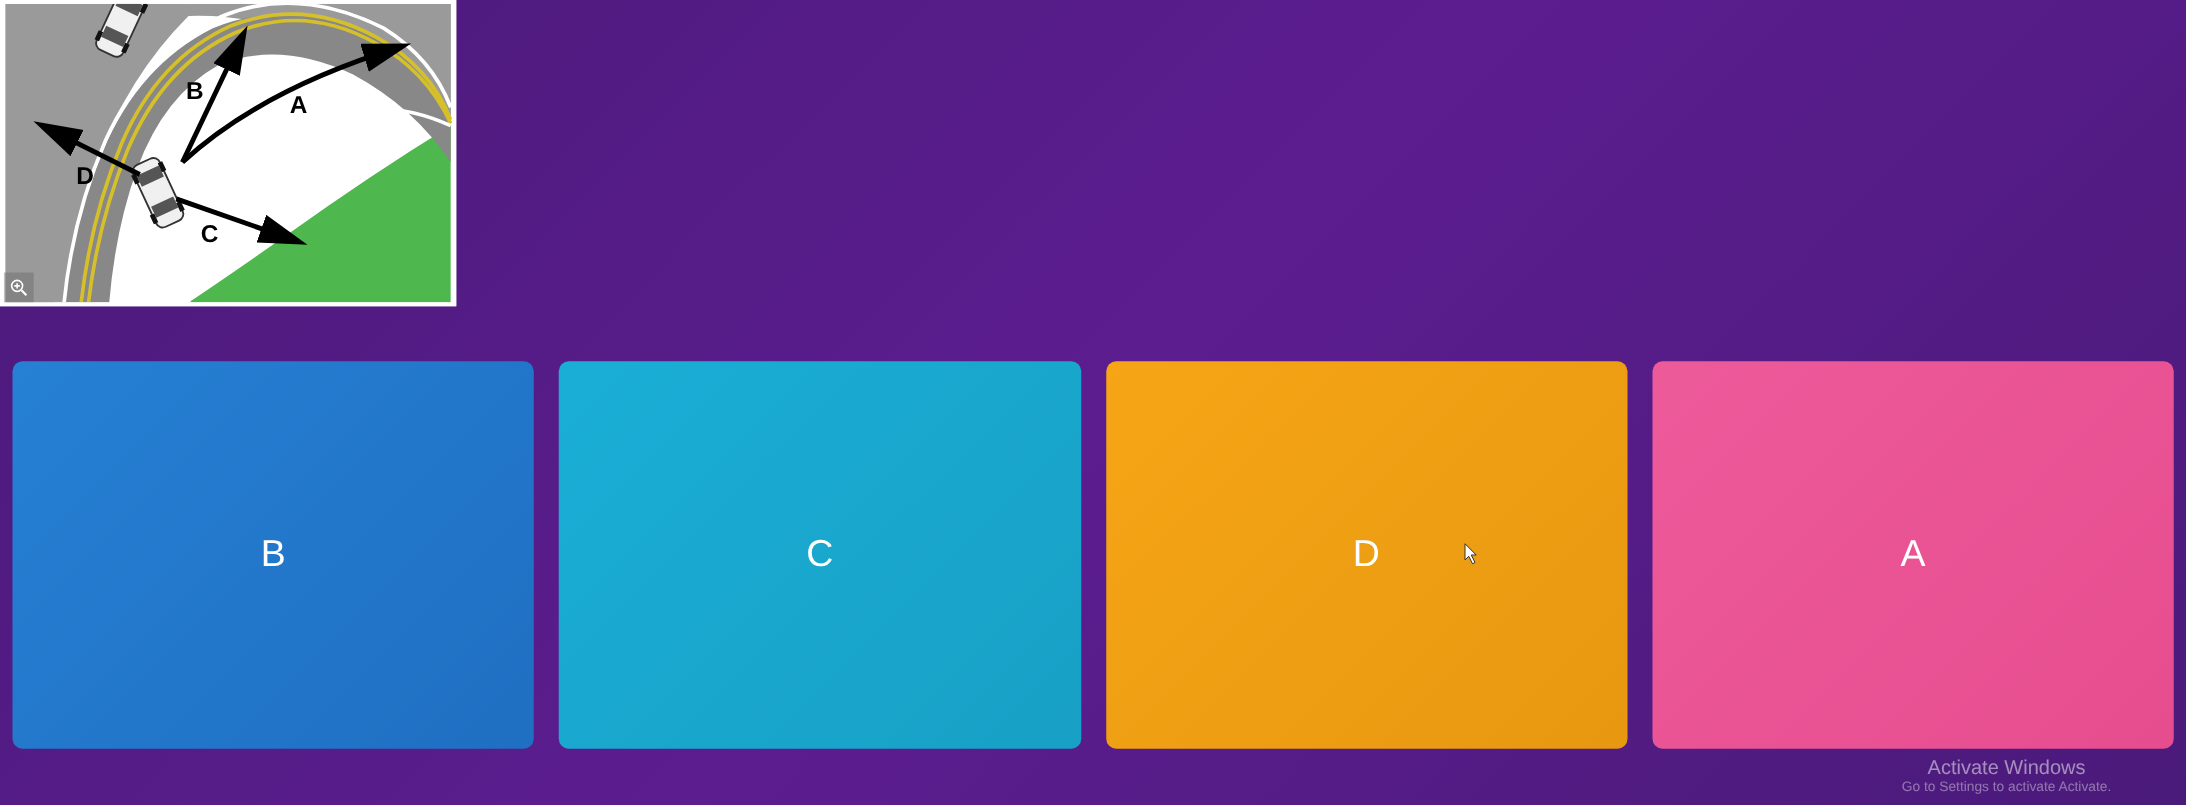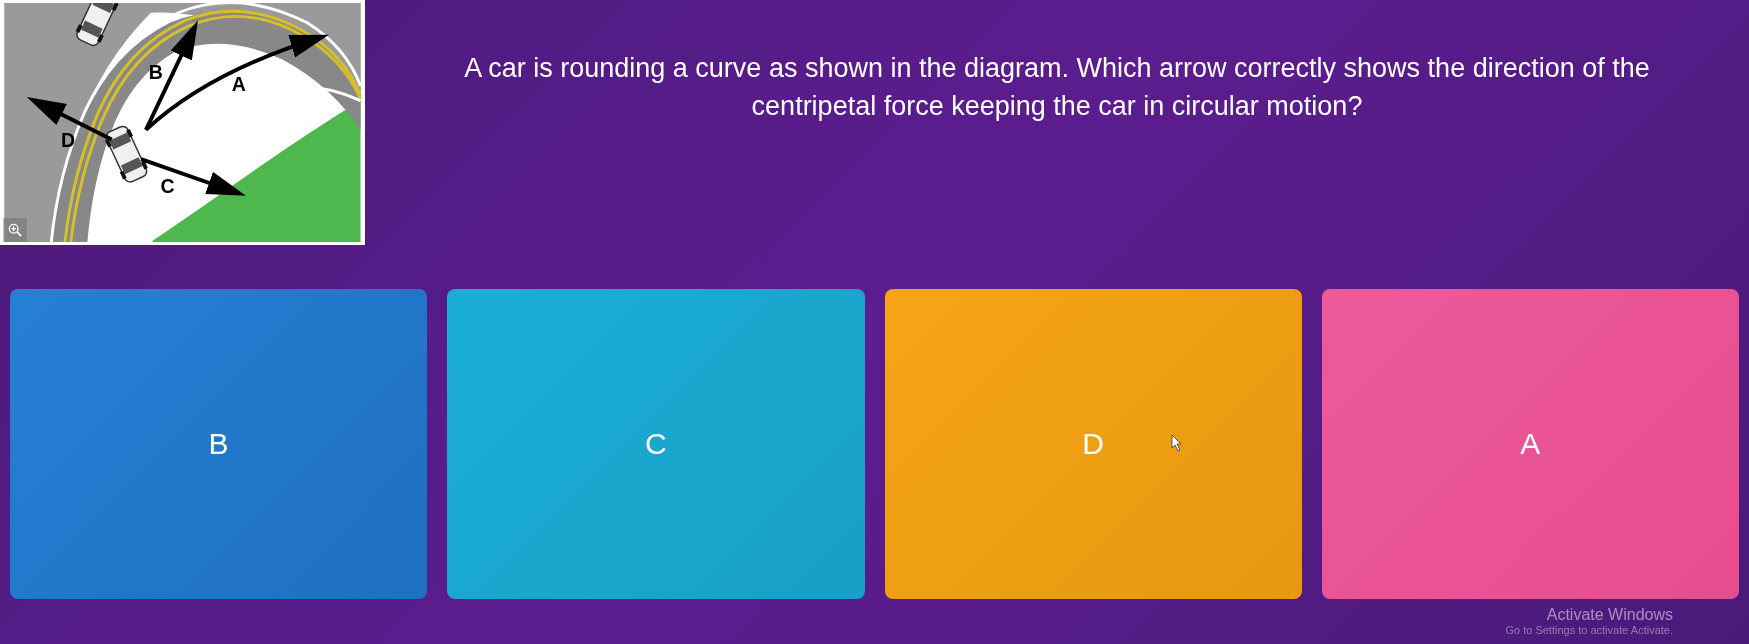--- a/index.html
+++ b/index.html
@@ -95,24 +95,24 @@
       top: 50%;
       left: 67%;
       transform: translateY(-50%);
       width: 24px;
       height: 24px;
       pointer-events: none;
     }
     .watermark {
       position: absolute;
       bottom: 8px;
-      right: 76px;
+      right: 60px;
       color: rgba(255,255,255,0.5);
       font-size: 16px;
-      text-align: right;
+      text-align: center;
       margin-left: 44px;
     }
     .watermark-sub {
       font-size: 11px;
       color: rgba(255,255,255,0.4);
     }
     .diagram-label {
       font-family: Arial;
       font-size: 20px;
       font-weight: bold;
@@ -181,21 +181,20 @@
     </svg>
     <div class="zoom-button">
       <svg width="14" height="14" viewBox="0 0 16 16" fill="white">
         <circle cx="6.5" cy="6.5" r="5" stroke="white" stroke-width="1.5" fill="none"></circle>
         <line x1="10.5" y1="10.5" x2="15" y2="15" stroke="white" stroke-width="2"></line>
         <line x1="4" y1="6.5" x2="9" y2="6.5" stroke="white" stroke-width="1.5"></line>
         <line x1="6.5" y1="4" x2="6.5" y2="9" stroke="white" stroke-width="1.5"></line>
       </svg>
     </div>
   </div>
-  <div class="question-text">A car is rounding a curve as shown in the diagram. Which arrow correctly shows the direction of the centripetal force keeping the car in circular motion?</div>
 </div>
 
 <div class="answers-section">
   <div class="answer-card answer-b">
     <span>B</span>
   </div>
   <div class="answer-card answer-c">
     <span>C</span>
   </div>
   <div class="answer-card answer-d">

